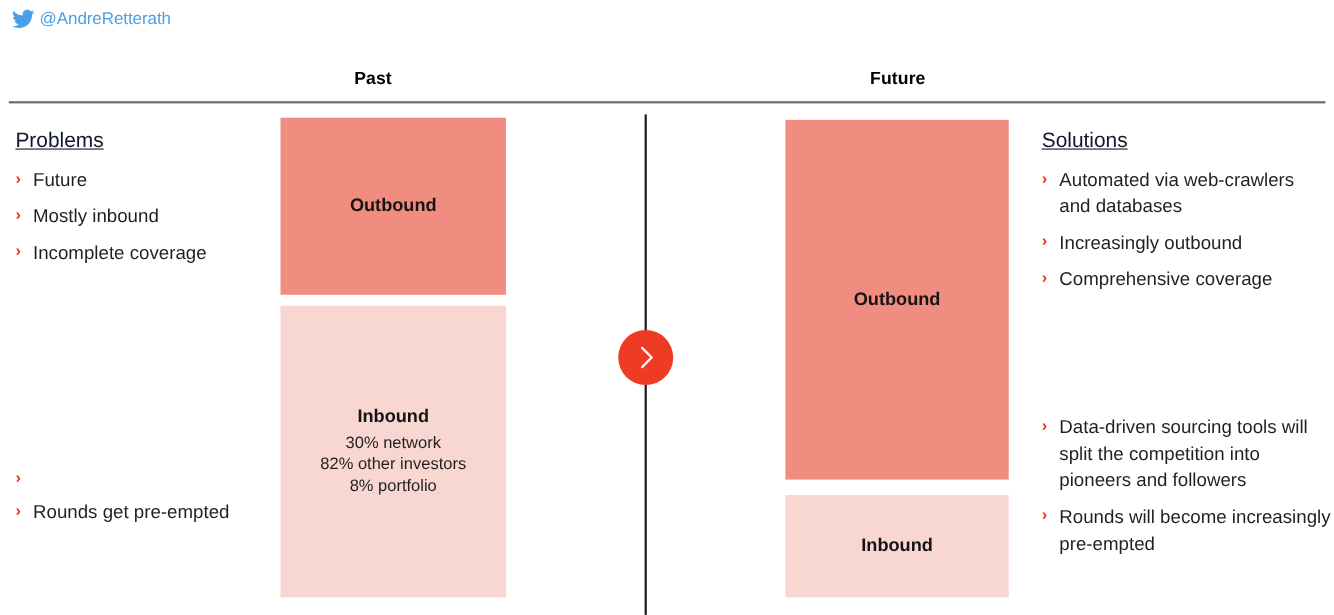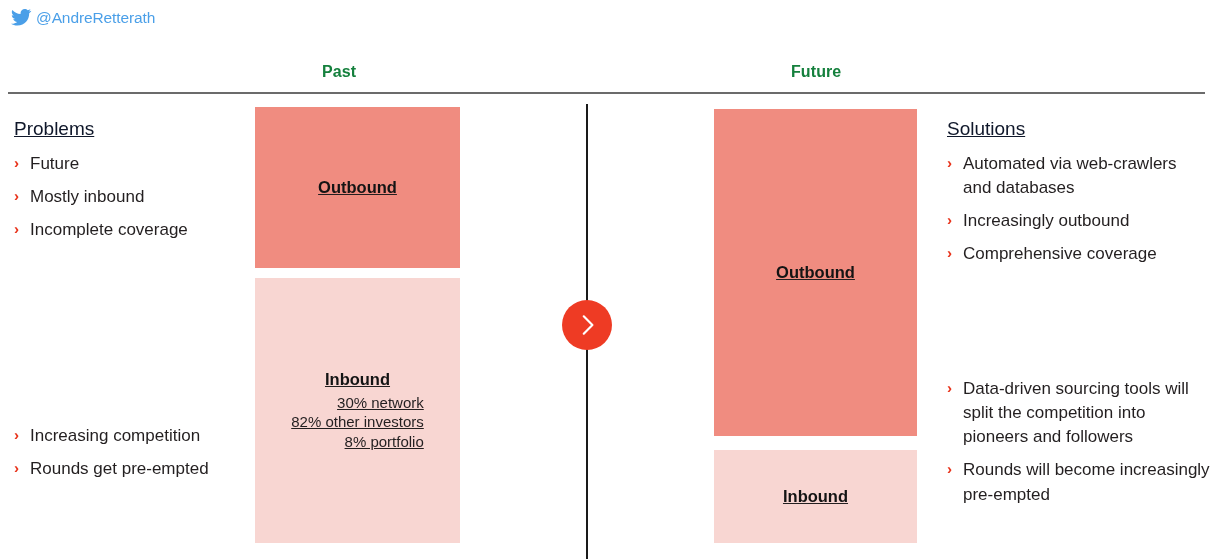--- a/index.html
+++ b/index.html
@@ -18,42 +18,41 @@
     display: flex; align-items: center; gap: 4px;
   }
   .handle .bird { width: 22px; height: 20px; display: block; }
   .handle-text {
     font-size: 15.5px; color: #4a9fe8; letter-spacing: -0.1px;
   }
 
   
   .hdr-past, .hdr-future {
     position: absolute; top: 63px;
-    font-size: 16px; font-weight: bold; color: #15803d;
+    font-size: 16px; font-weight: bold; color: #000000;
     letter-spacing: 0.1px;
   }
   .hdr-past   { left: 322px; }
   .hdr-future { left: 791px; }
 
   .hrule {
     position: absolute; left: 8px; top: 92px;
     width: 1197px; height: 2px; background: #6b6b6b;
   }
   .vrule {
     position: absolute; left: 586px; top: 104px;
     width: 2px; height: 455px; background: #1a1a1a;
   }
 
   
   .box {
     position: absolute;
     display: flex; flex-direction: column;
     align-items: center; justify-content: center;
-    text-align: right;
-    text-decoration: underline;
+    text-align: center;
   }
   .box-title { font-size: 16.5px; font-weight: bold; color: #141414; }
   .box-line  { font-size: 15px; color: #231f20; line-height: 1.28; }
   .box-lines { margin-top: 4px; }
 
   .past-outbound   { left: 255px; top: 107px; width: 205px; height: 161px; background: #f08c80; }
   .past-inbound    { left: 255px; top: 278px; width: 205px; height: 265px; background: #f8d6d2; }
   .future-outbound { left: 714px; top: 109px; width: 203px; height: 327px; background: #f08c80; }
   .future-inbound  { left: 714px; top: 450px; width: 203px; height: 93px;  background: #f8d6d2; }
 
@@ -149,21 +148,20 @@
     </div>
     <div class="bullet">
       <span class="chev">›</span>
       <span class="btext">Incomplete coverage</span>
     </div>
   </div>
 
   <div class="bullets left-bottom">
     <div class="bullet">
       <span class="chev">›</span>
-      <span class="btext">Increasing competition</span>
     </div>
     <div class="bullet">
       <span class="chev">›</span>
       <span class="btext">Rounds get pre-empted</span>
     </div>
   </div>
 
   <div class="col-head right-head">Solutions</div>
 
   <div class="bullets right-top">

